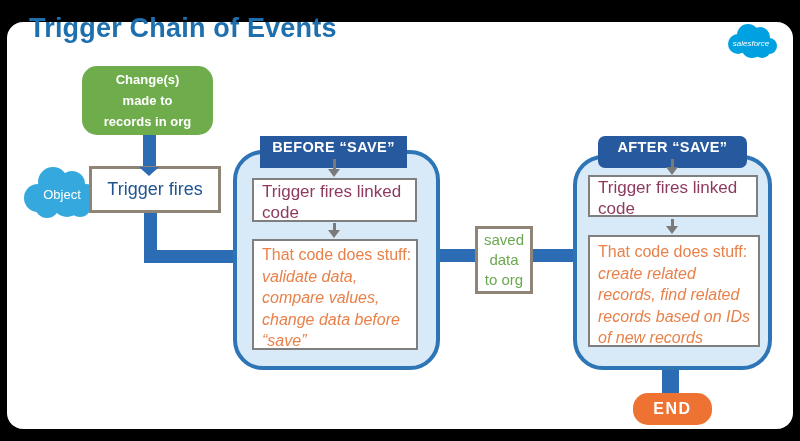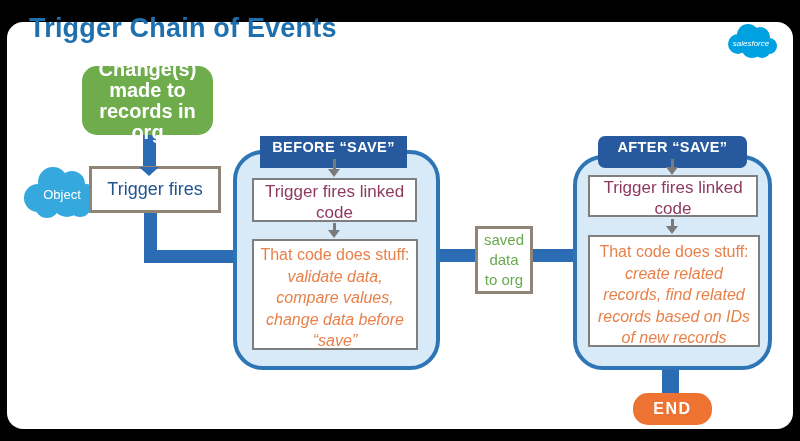--- a/index.html
+++ b/index.html
@@ -10,21 +10,21 @@
            background:#ffffff; border-radius:16px; }
 
   .title { position:absolute; left:29px; top:13px; font-size:27px; font-weight:bold;
            color:#1e6fad; letter-spacing:.2px; white-space:nowrap; }
 
   .sf-logo { position:absolute; left:722px; top:22px; width:58px; height:40px; }
   .obj-cloud { position:absolute; left:20px; top:162px; width:90px; height:60px; }
 
   .green-box { position:absolute; left:82px; top:66px; width:131px; height:69px;
                background:#6fad4c; border-radius:15px; color:#fff; font-weight:bold;
-               font-size:20px; line-height:21px; text-align:center;
+               font-size:13px; line-height:21px; text-align:center;
                display:flex; flex-direction:column; justify-content:center; }
 
   .conn { position:absolute; background:#2b6cb4; }
   .c-green   { left:143px; top:132px; width:13px; height:36px; }
   .c-lv      { left:144px; top:211px; width:13px; height:52px; }
   .c-lh      { left:144px; top:250px; width:95px; height:13px; }
   .c-midl    { left:433px; top:249px; width:43px; height:13px; }
   .c-midr    { left:532px; top:249px; width:42px; height:13px; }
   .c-end     { left:662px; top:368px; width:17px; height:28px; }
 
@@ -41,21 +41,21 @@
 
   .container { position:absolute; background:#d8e9f7; border:4px solid #2e75b6; border-radius:30px; }
   .before-container { left:233px; top:150px; width:207px; height:220px; }
   .after-container  { left:573px; top:155px; width:199px; height:215px; }
 
   .hdr { position:absolute; background:#27599f; color:#fff; font-weight:bold; font-size:14.5px;
          letter-spacing:.4px; text-align:center; line-height:22px; height:32px; }
   .before-hdr { left:260px; top:136px; width:147px; }
   .after-hdr  { left:598px; top:136px; width:149px;border-radius:7px; }
 
-  .ibox { position:absolute; background:#fff; border:2px solid #7f7f7f; text-align:center; }
+  .ibox { position:absolute; background:#fff; border:2px solid #7f7f7f; text-align:left;padding-left:8px; }
   .b-box1 { left:252px; top:178px; width:165px; height:44px; color:#8e3a5f; font-size:17px;
             line-height:21px; padding-top:1px; }
   .b-box2 { left:252px; top:239px; width:166px; height:111px; color:#e8814a; font-size:16px;
             line-height:21.5px; padding-top:3px; }
   .a-box1 { left:588px; top:175px; width:170px; height:42px; color:#8e3a5f; font-size:17px;
             line-height:21px; }
   .a-box2 { left:588px; top:235px; width:172px; height:112px; color:#e8814a; font-size:16px;
             line-height:21.5px; padding-top:4px; }
   .ital { font-style:italic; }
 

